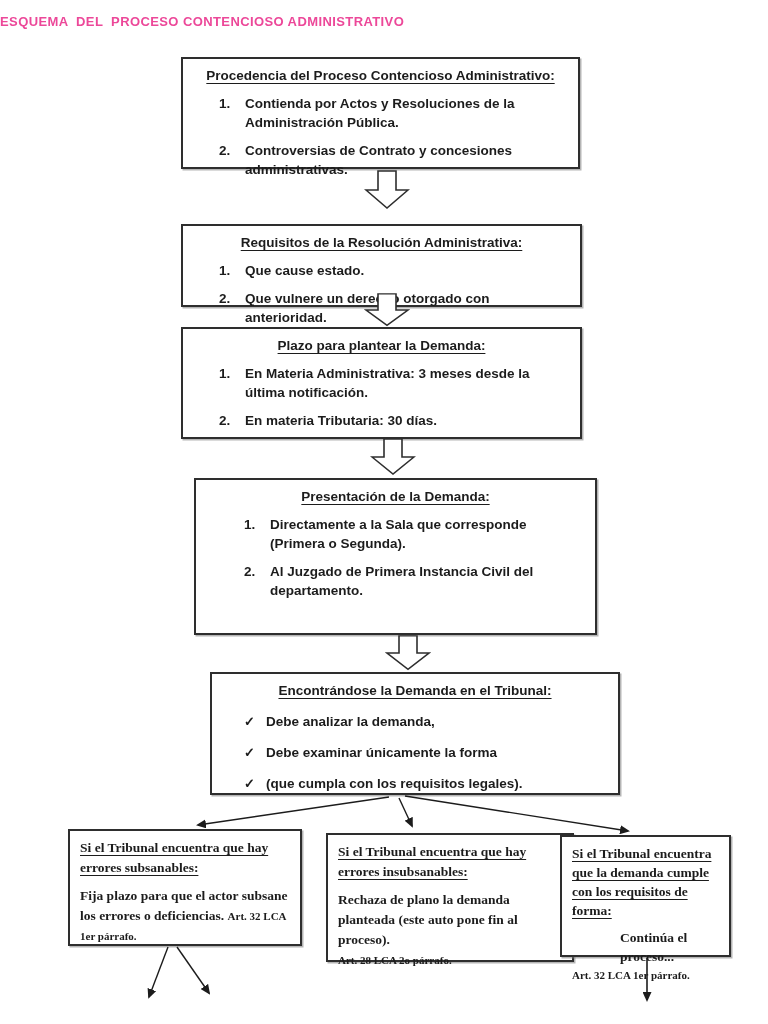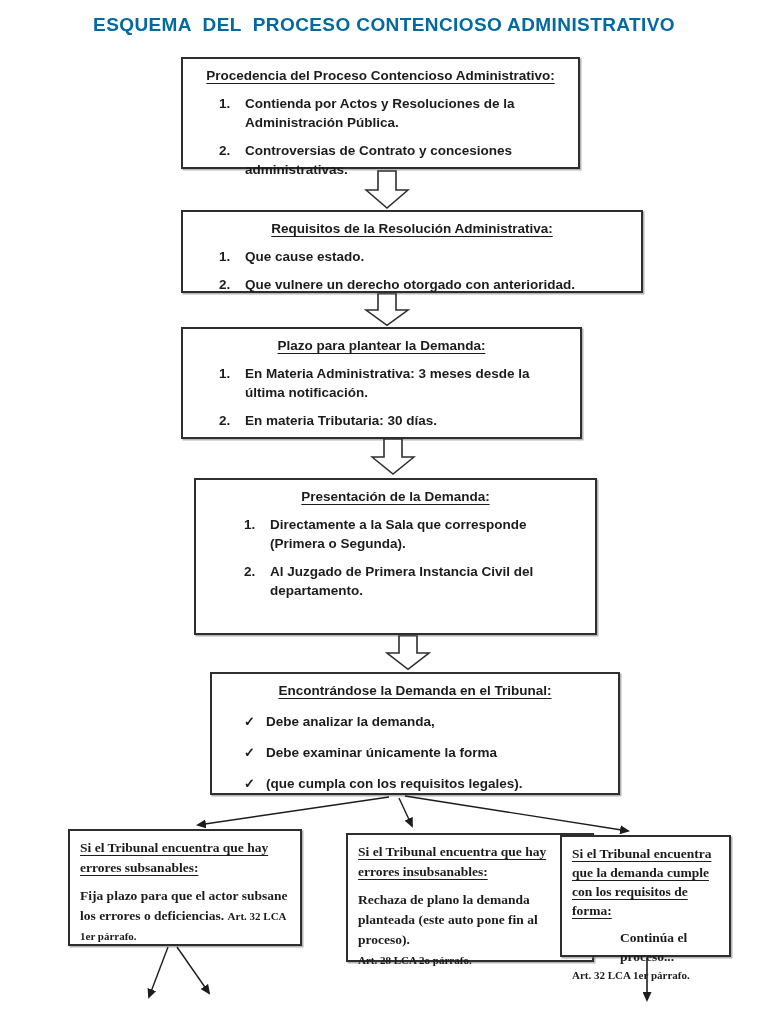--- a/index.html
+++ b/index.html
@@ -3,22 +3,22 @@
 <meta charset="utf-8">
 <style>
   html,body { margin:0; padding:0; background:#ffffff; }
   .page {
     position:relative; width:768px; height:1024px; background:#ffffff;
     font-family:"Liberation Sans", sans-serif; font-weight:bold; color:#1c1c1c;
     overflow:hidden;
   }
   .title {
     position:absolute; top:14px; left:0; right:0;
-    text-align:center; font-size:19px; letter-spacing:0.4px;
-    white-space:pre-wrap; color:#0369a1;
+    text-align:left; font-size:13px; letter-spacing:0.4px;
+    white-space:pre-wrap; color:#ec4899;
   }
   .fbox {
     position:absolute; box-sizing:border-box;
     border:2px solid #2e2e2e; background:#ffffff;
     box-shadow:1.5px 1.5px 0 rgba(120,120,120,0.55);
     padding:5px 10px; font-size:13.5px; line-height:19px;
   }
   .fbox .heading {
     text-align:center; text-decoration:underline; text-underline-offset:3px;
     margin:2px 0 8px 0;
@@ -61,21 +61,21 @@
         <span class="num">2.</span>
         <span class="itext">Controversias de Contrato y concesiones administrativas.</span>
       </div>
     </div>
   </section>
 
   <svg class="block-arrow" style="left:364px; top:170px;" width="46" height="40" viewBox="0 0 46 40">
     <polygon points="14,1 32,1 32,20 44,20 23,38 2,20 14,20" fill="#ffffff" stroke="#2e2e2e" stroke-width="1.6"></polygon>
   </svg>
 
-  <section class="fbox" style="left:181px; top:210px; width:462px; height:83px;">
+  <section class="fbox" style="left:181px; top:224px; width:401px; height:83px;">
     <div class="heading">Requisitos de la Resolución Administrativa:</div>
     <div class="olist">
       <div class="oitem">
         <span class="num">1.</span>
         <span class="itext">Que cause estado.</span>
       </div>
       <div class="oitem">
         <span class="num">2.</span>
         <span class="itext">Que vulnere un derecho otorgado con anterioridad.</span>
       </div>
@@ -141,21 +141,21 @@
   </section>
 
   <section class="fbox bbox" style="left:68px; top:829px; width:234px; height:117px;">
     <div class="heading left">Si el Tribunal encuentra que hay errores subsanables:</div>
     <div class="body">
       <span>Fija plazo para que el actor subsane los errores o deficiencias.</span>
       <span class="cite">Art. 32 LCA 1er párrafo.</span>
     </div>
   </section>
 
-  <section class="fbox bbox" style="left:346px; top:833px; width:248px; height:129px;">
+  <section class="fbox bbox" style="left:326px; top:833px; width:248px; height:129px;">
     <div class="heading left">Si el Tribunal encuentra que hay errores insubsanables:</div>
     <div class="body">Rechaza de plano la demanda planteada (este auto pone fin al proceso).</div>
     <div class="cite">Art. 28 LCA 2o párrafo.</div>
   </section>
 
   <section class="fbox bbox" style="left:560px; top:835px; width:171px; height:122px; line-height:19px;">
     <div class="heading left">Si el Tribunal encuentra que la demanda cumple con los requisitos de forma:</div>
     <div class="body" style="margin-top:8px;margin-left:48px;">Continúa el proceso...</div>
     <div class="cite">Art. 32 LCA 1er párrafo.</div>
   </section>

